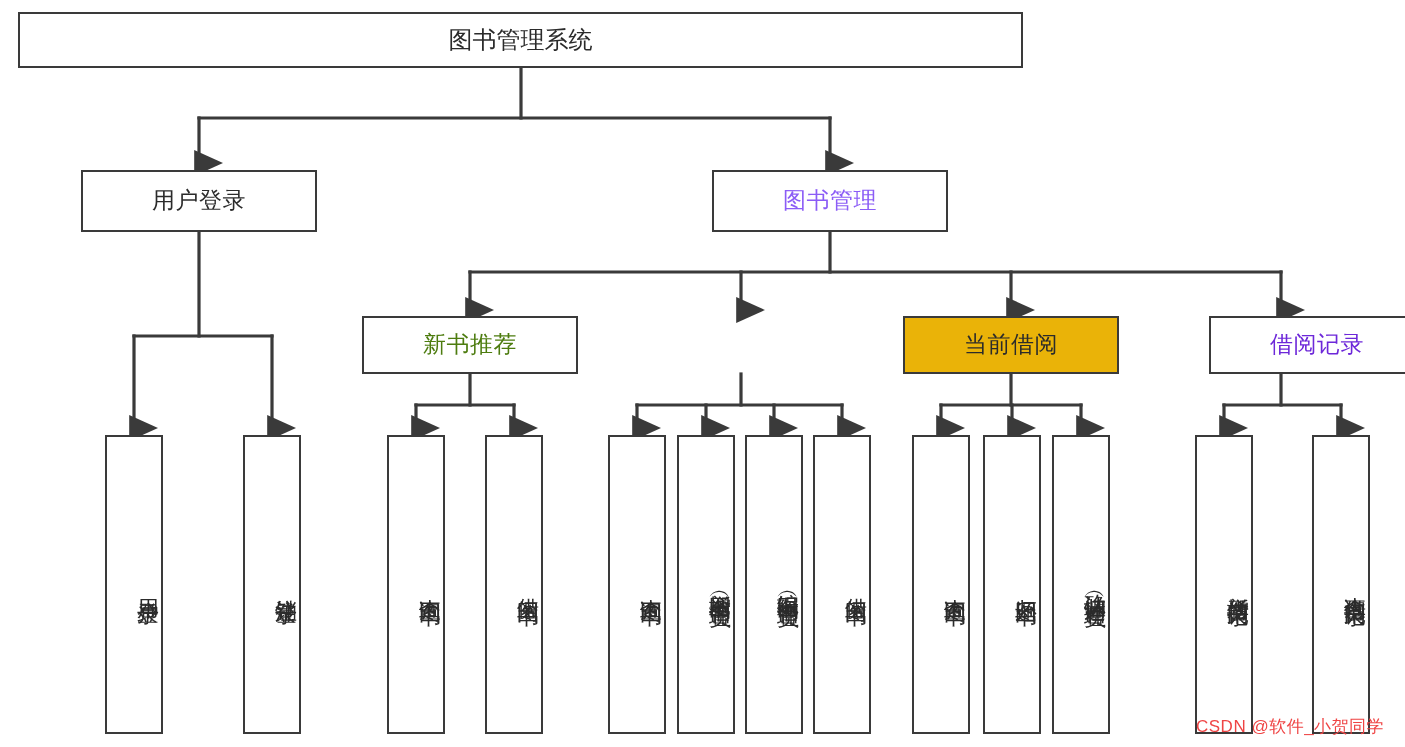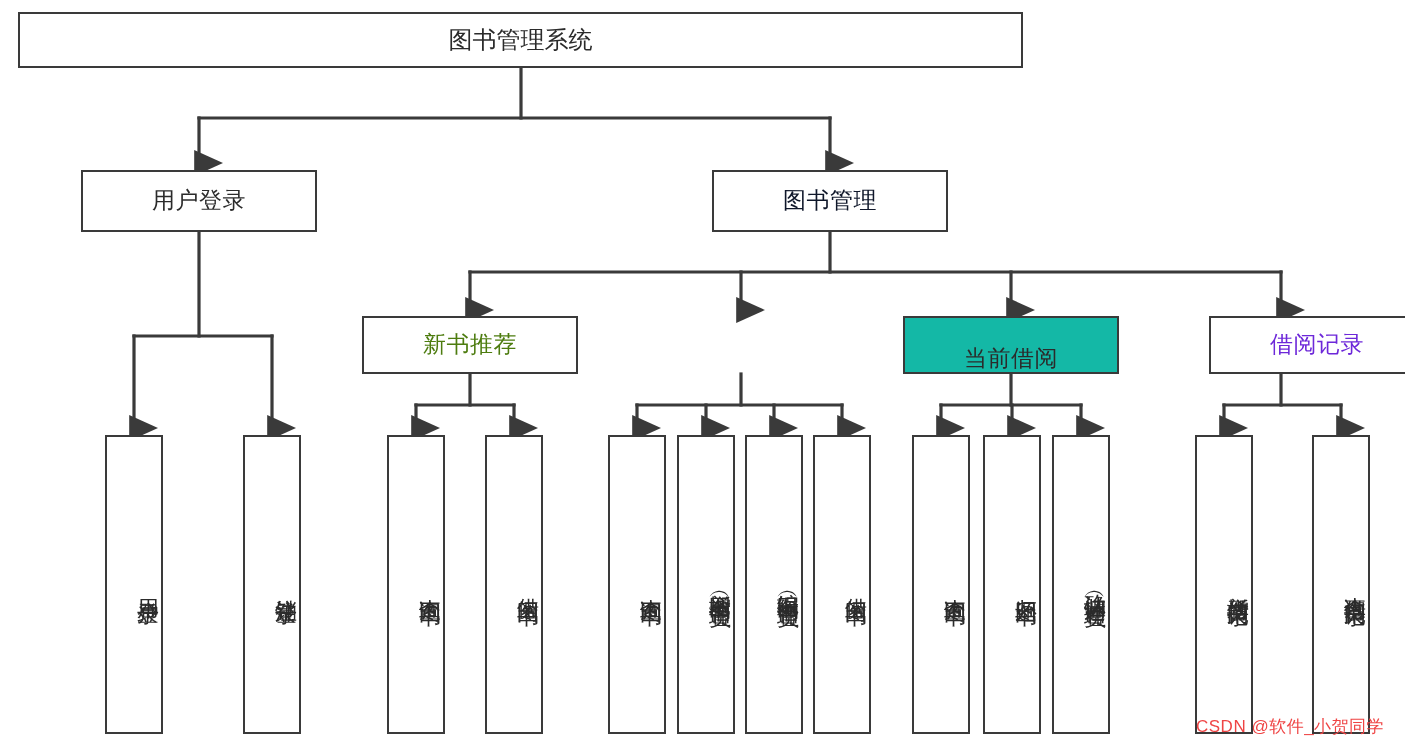--- a/index.html
+++ b/index.html
@@ -121,28 +121,28 @@
     </g>
   </svg>
 
   <div class="node root" id="node-root" style="left: 18px; top: 12px; width: 1005px; height: 56px; border-color: rgb(58, 58, 58); background: rgb(255, 255, 255); color: rgb(43, 43, 43);">
     <span>图书管理系统</span>
   </div>
 
   <div class="node horiz" id="node-l2-0" style="left: 81px; top: 170px; width: 236px; height: 62px; border-color: rgb(58, 58, 58); background: rgb(255, 255, 255); color: rgb(43, 43, 43);">
     <span>用户登录</span>
   </div>
-  <div class="node horiz" id="node-l2-1" style="left: 712px; top: 170px; width: 236px; height: 62px; border-color: rgb(58, 58, 58); background: rgb(255, 255, 255); color: #0f172a;">
+  <div class="node horiz" id="node-l2-1" style="left: 712px; top: 170px; width: 236px; height: 62px; border-color: rgb(58, 58, 58); background: rgb(255, 255, 255); color: #8b5cf6;">
     <span>图书管理</span>
   </div>
 
   <div class="node horiz" id="node-l3-0" style="left: 362px; top: 316px; width: 216px; height: 58px; border-color: rgb(58, 58, 58); background: rgb(255, 255, 255); color: #4d7c0f;">
     <span>新书推荐</span>
   </div>
-  <div class="node horiz" id="node-l3-2" style="left: 903px; top: 316px; width: 216px; height: 58px; border-color: rgb(58, 58, 58); background: #14b8a6; color: rgb(43, 43, 43); align-items: flex-end;">
+  <div class="node horiz" id="node-l3-2" style="left: 903px; top: 316px; width: 216px; height: 58px; border-color: rgb(58, 58, 58); background: #eab308; color: rgb(43, 43, 43);">
     <span>当前借阅</span>
   </div>
   <div class="node horiz" id="node-l3-3" style="left: 1209px; top: 316px; width: 216px; height: 58px; border-color: rgb(58, 58, 58); background: rgb(255, 255, 255); color: #6d28d9;">
     <span>借阅记录</span>
   </div>
 
   <div class="node vert" id="node-l4-0" style="left: 105px; top: 435px; width: 58px; height: 299px; border-color: rgb(58, 58, 58); background: rgb(255, 255, 255); color: rgb(43, 43, 43);">
     <span>用户登录</span>
   </div>
   <div class="node vert" id="node-l4-1" style="left: 243px; top: 435px; width: 58px; height: 299px; border-color: rgb(58, 58, 58); background: rgb(255, 255, 255); color: rgb(43, 43, 43);">

